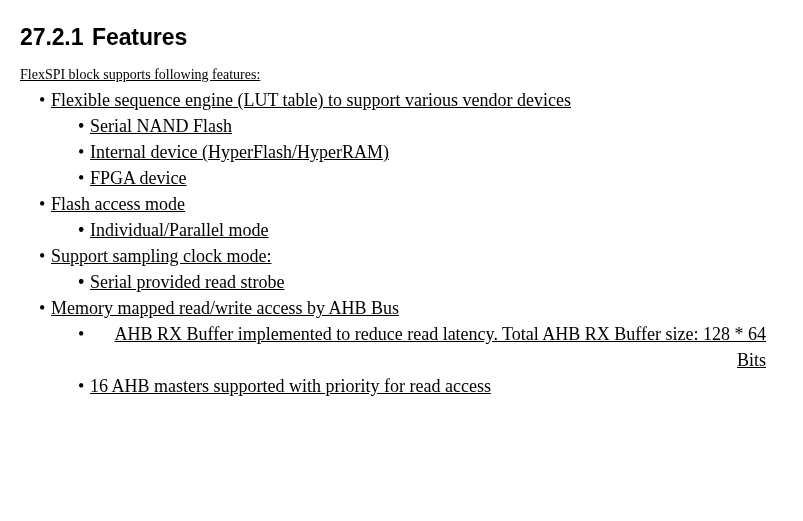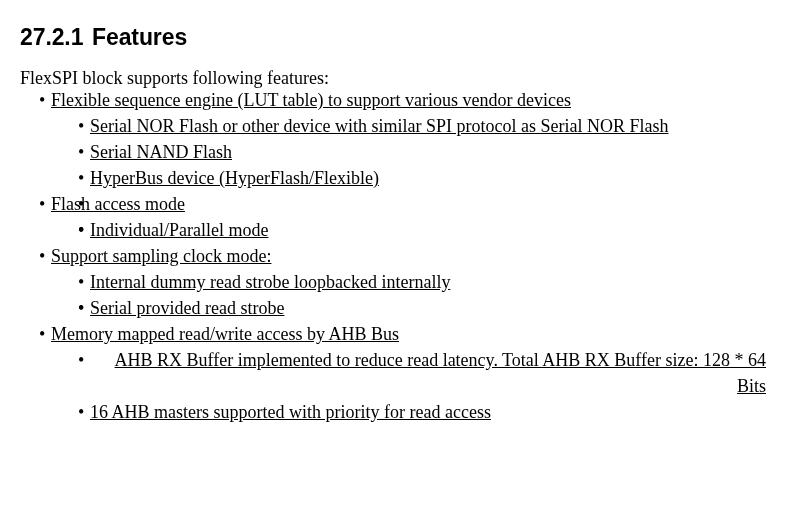--- a/index.html
+++ b/index.html
@@ -43,23 +43,24 @@
   }
   .section-heading .sec-title {
     display: inline-block;
   }
 
   
   .intro {
     position: absolute;
     left: 20px;
     top: 49px;
-    font-size: 18px;
+    font-size: 14px;
     line-height: 23px;
     white-space: nowrap;
+    text-decoration: underline;
   }
 
   
   .features-list {
     position: absolute;
     left: 0px;
     top: 87px;
     width: 803px;
     font-size: 18px;
     line-height: 26px;
@@ -148,38 +149,38 @@
 
       <li class="item l1">
         <span class="row">
           <span class="bullet">•</span>
           <span class="txt">Flexible sequence engine (LUT table) to support various vendor devices</span>
         </span>
         <ul class="lvl2">
           <li class="item l2">
             <span class="row">
               <span class="bullet">•</span>
-              <span class="txt">Serial NOR Flash or other device with similar SPI protocol as Serial NOR Flash</span>
             </span>
           </li>
           <li class="item l2">
             <span class="row">
               <span class="bullet">•</span>
               <span class="txt">Serial NAND Flash</span>
             </span>
           </li>
           <li class="item l2">
             <span class="row">
               <span class="bullet">•</span>
-              <span class="txt">HyperBus device (HyperFlash/Flexible)</span>
-            </span>
-          </li>
-          <li class="item l2">
-            <span class="row">
-              <span class="bullet">•</span>
+              <span class="txt">Internal device (HyperFlash/HyperRAM)</span>
+            </span>
+          </li>
+          <li class="item l2">
+            <span class="row">
+              <span class="bullet">•</span>
+              <span class="txt">FPGA device</span>
             </span>
           </li>
         </ul>
       </li>
 
       <li class="item l1">
         <span class="row">
           <span class="bullet">•</span>
           <span class="txt">Flash access mode</span>
         </span>
@@ -205,21 +206,20 @@
 
       <li class="item l1">
         <span class="row">
           <span class="bullet">•</span>
           <span class="txt">Support sampling clock mode:</span>
         </span>
         <ul class="lvl2">
           <li class="item l2">
             <span class="row">
               <span class="bullet">•</span>
-              <span class="txt">Internal dummy read strobe loopbacked internally</span>
             </span>
           </li>
           <li class="item l2">
             <span class="row">
               <span class="bullet">•</span>
             </span>
           </li>
           <li class="item l2">
             <span class="row">
               <span class="bullet">•</span>

